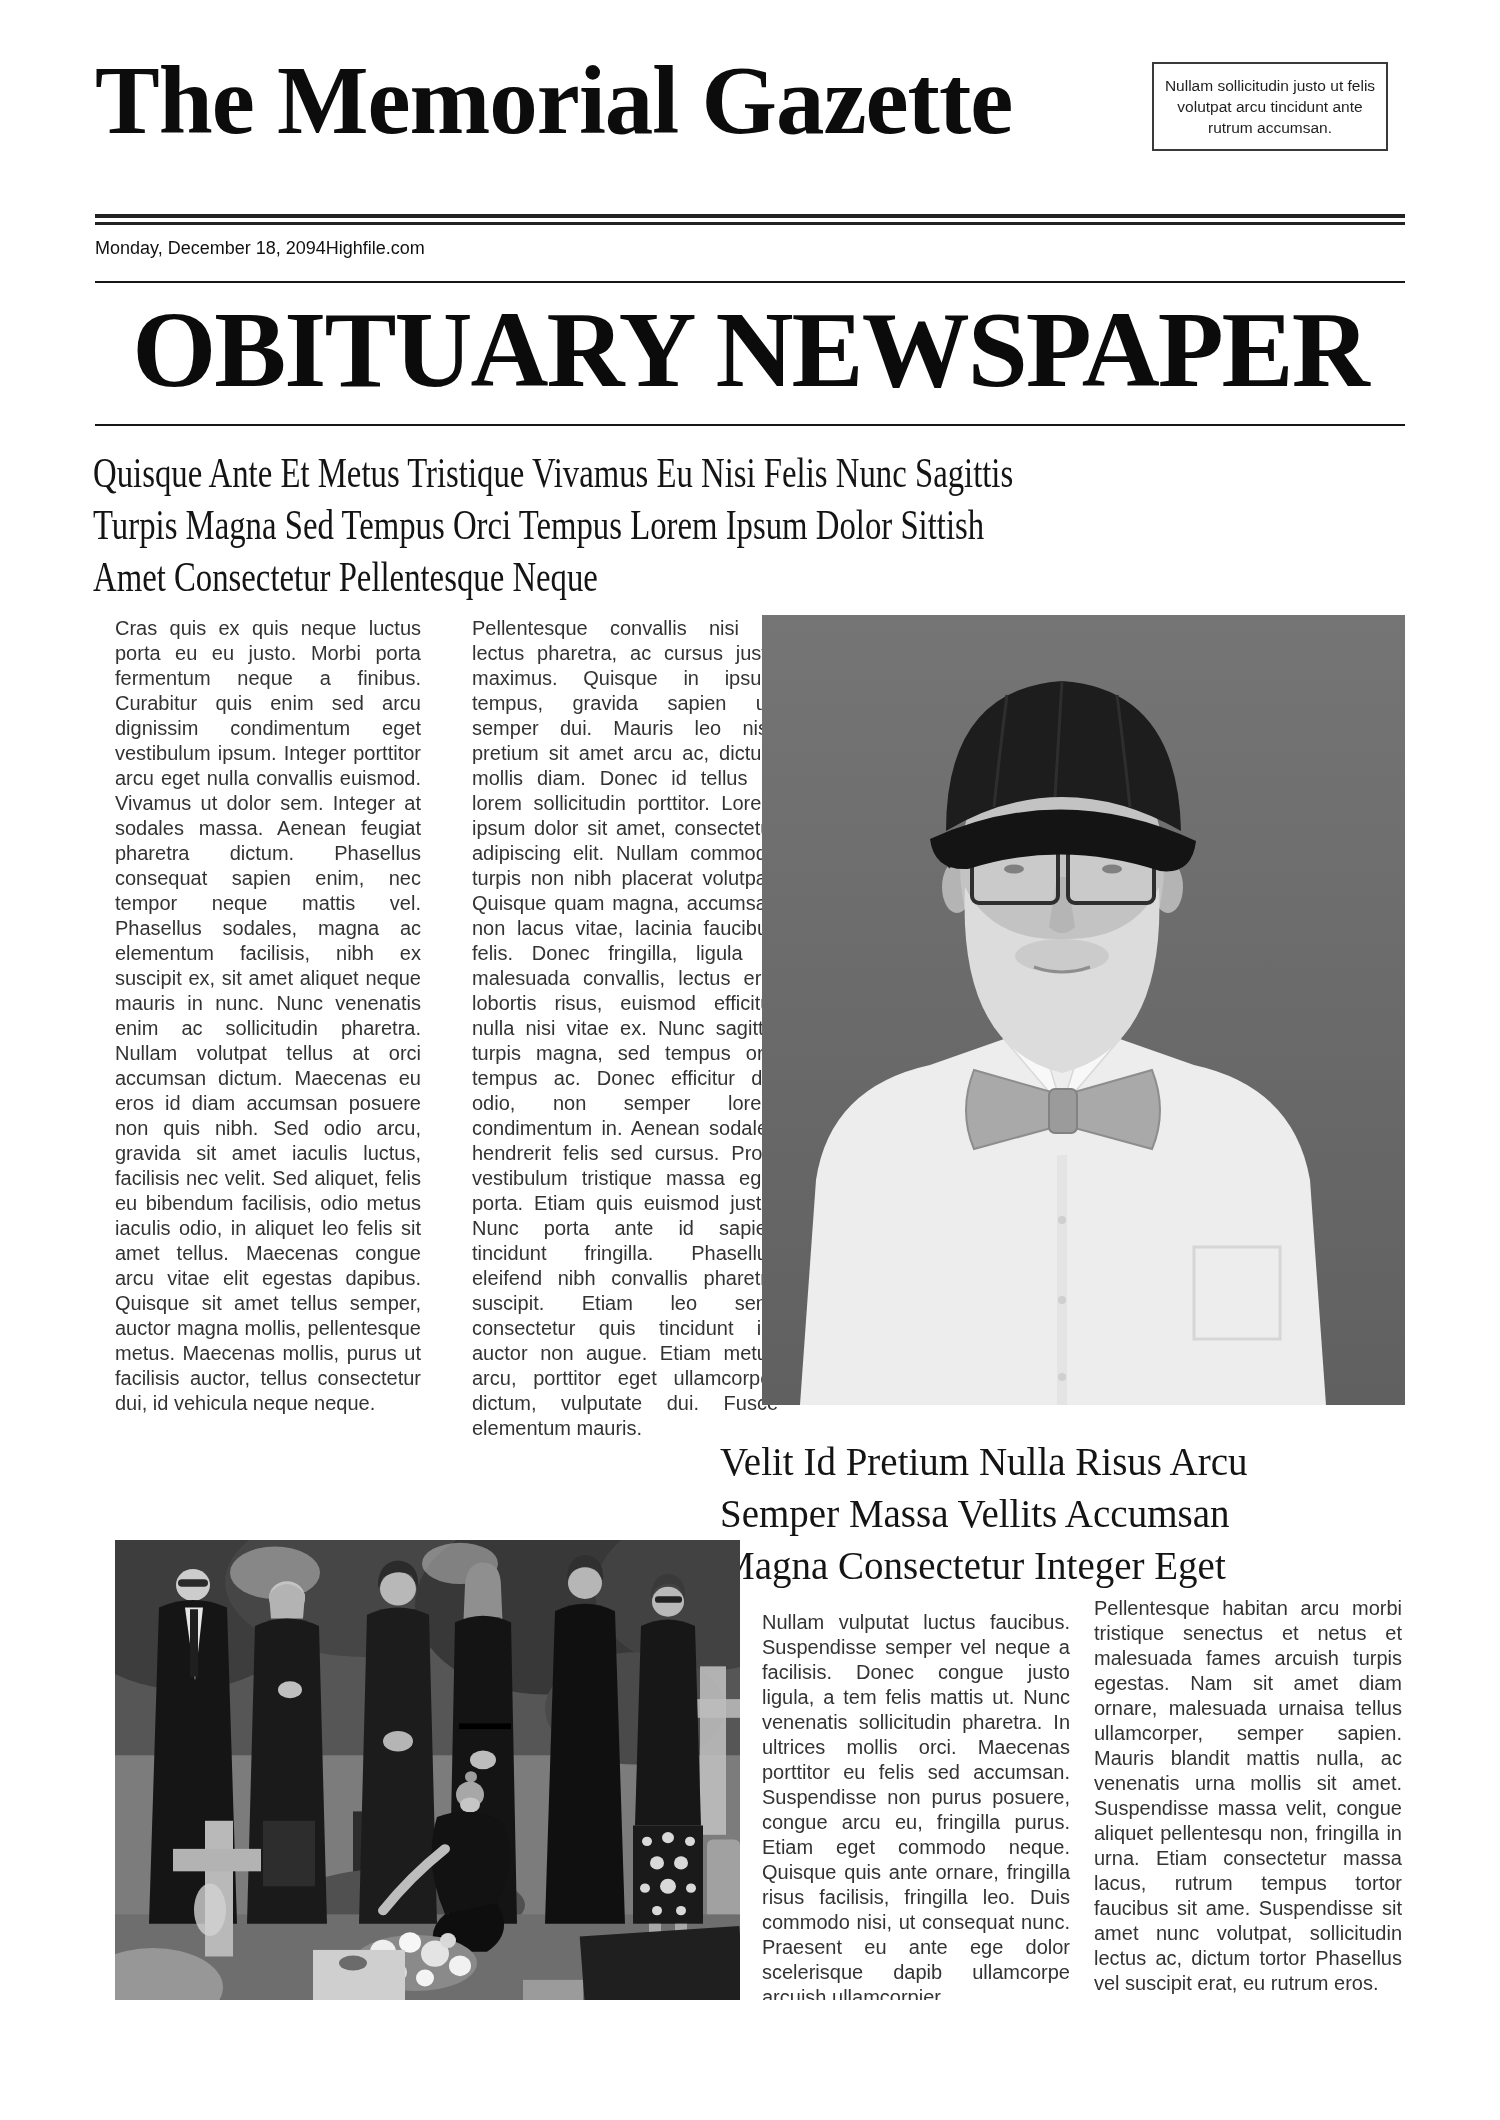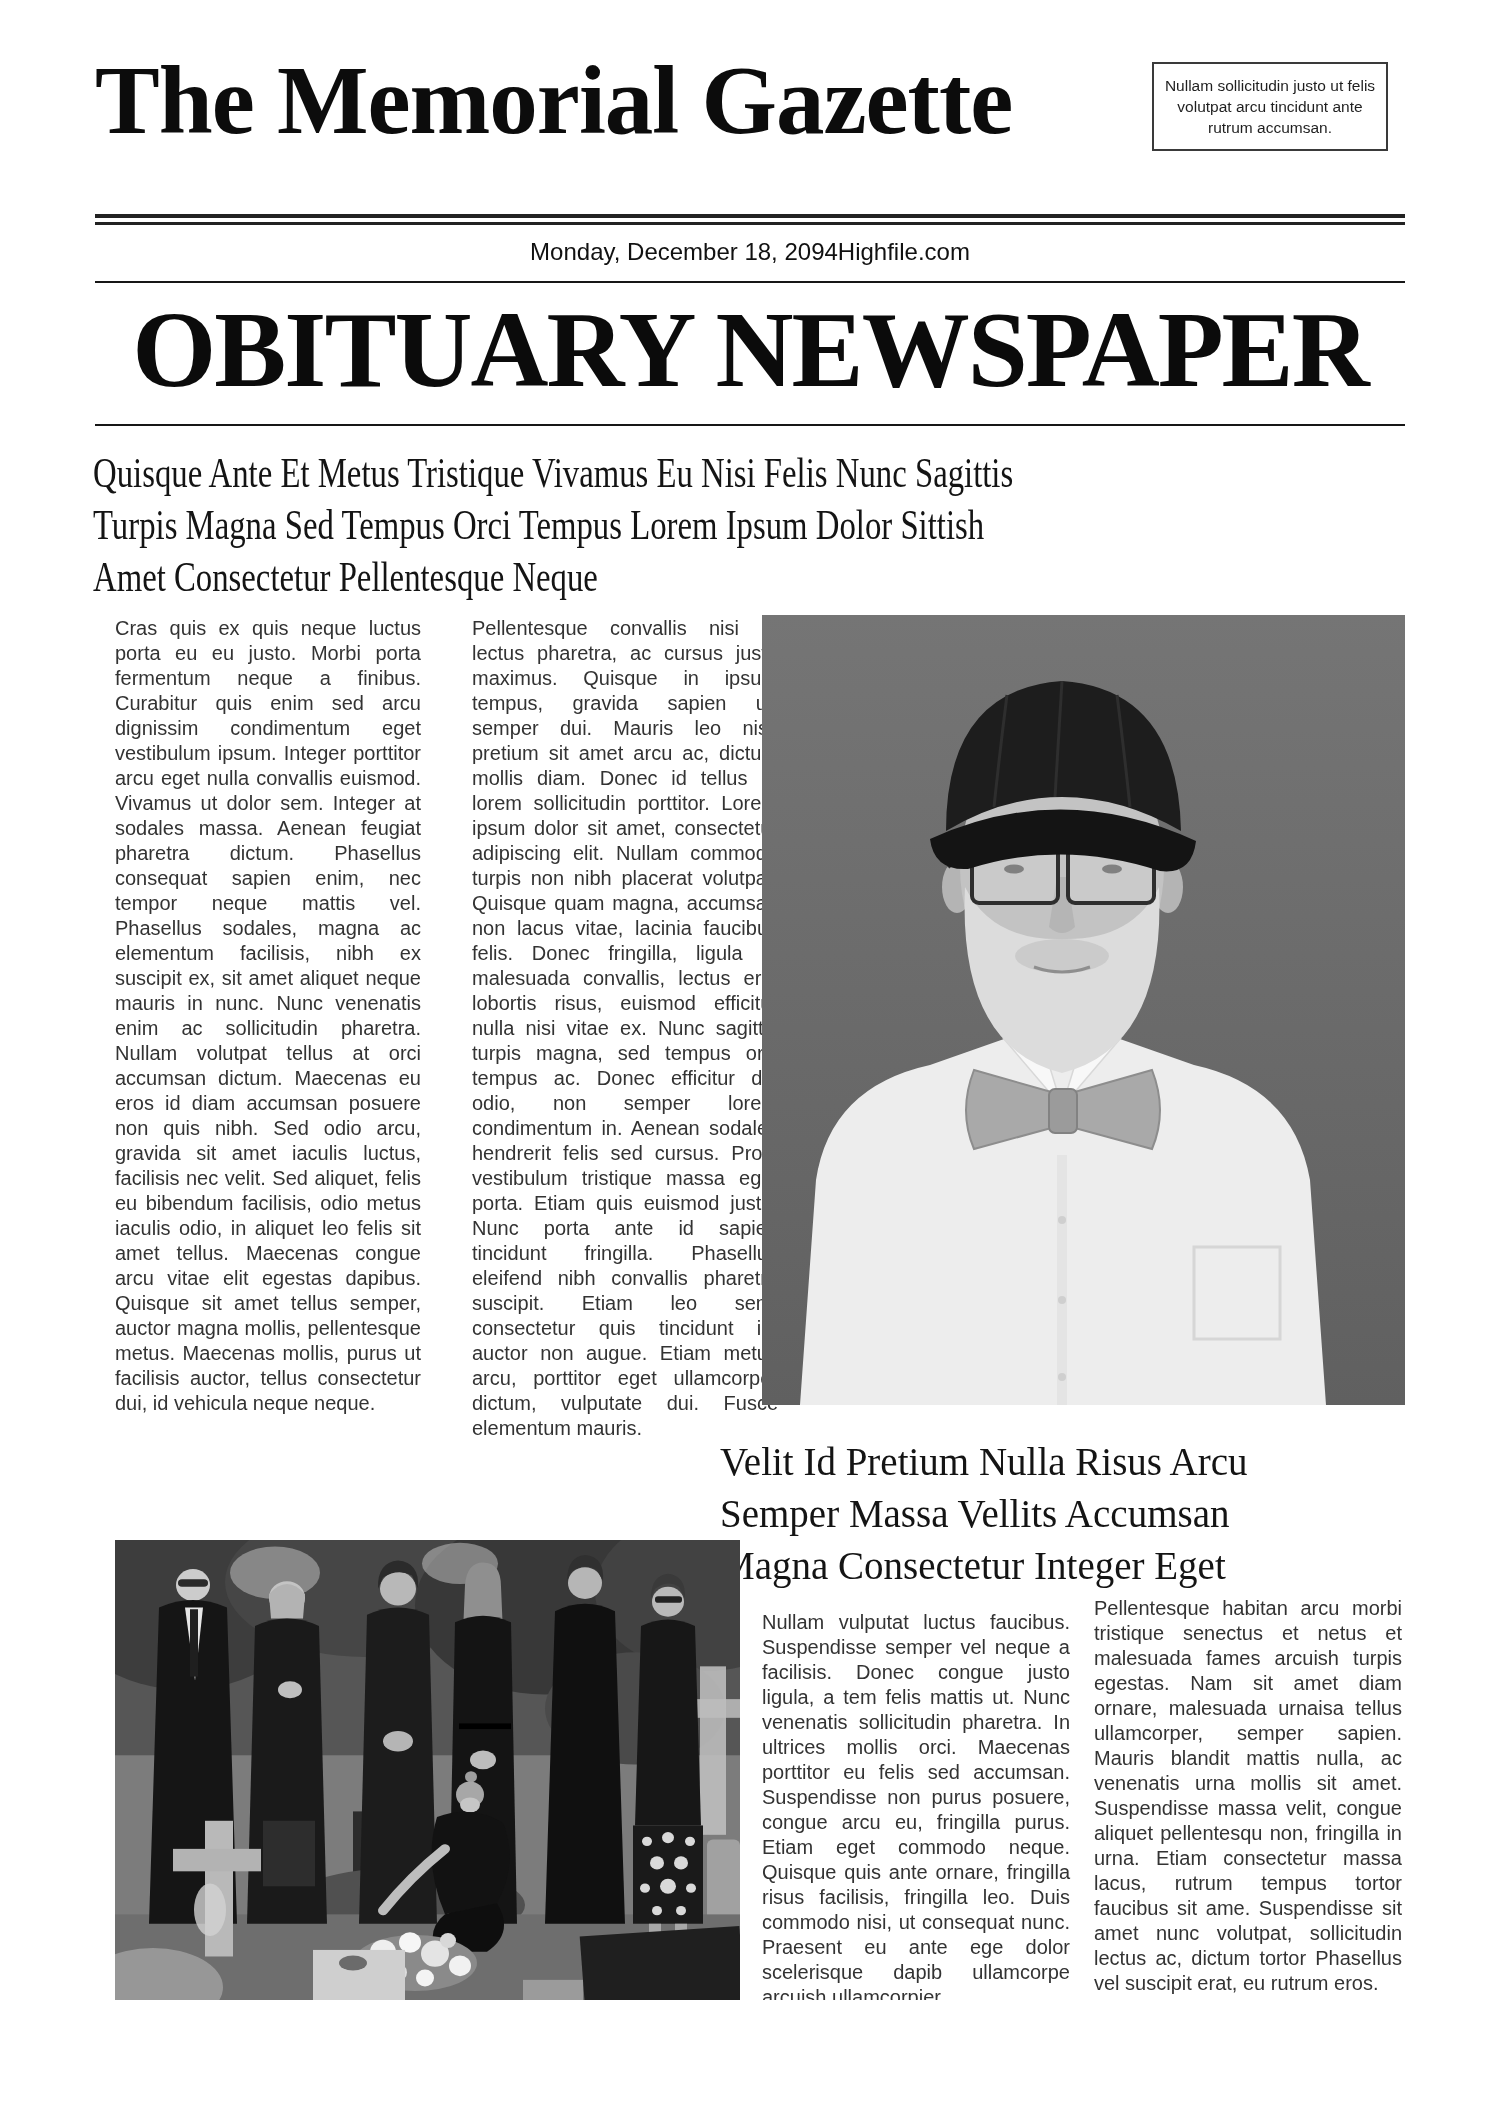--- a/index.html
+++ b/index.html
@@ -17,21 +17,21 @@
   
   .double-rule{position:absolute;left:95px;right:95px;top:214px;height:4px;
         border-top:4px solid #222;border-bottom:3px solid #222;}
   .rule{position:absolute;left:95px;right:95px;border-top:2px solid #161616;}
   .rule-under-date{top:281px;}
   .rule-under-banner{top:424px;}
   .bottom-rule{position:absolute;left:95px;right:95px;top:2042px;border-top:2px solid #7d7d7d;}
 
   
   .dateline{position:absolute;left:95px;right:95px;top:238px;display:flex;
-        justify-content:center;align-items:center;font-size:24px;color:#111;}
+        justify-content:flex-start;align-items:center;font-size:18px;color:#111;}
   .dateline .site{cursor:pointer;}
 
   
   .main-headline{position:absolute;left:95px;right:95px;top:293px;text-align:center;
         font-family:"Liberation Serif",serif;font-weight:bold;font-size:108px;line-height:1.05;
         letter-spacing:-2px;color:#0b0b0b;white-space:nowrap;}
 
   
   .lead-headline{position:absolute;left:93px;top:447px;
         font-family:"Liberation Serif",serif;font-size:42px;line-height:52px;color:#141414;

